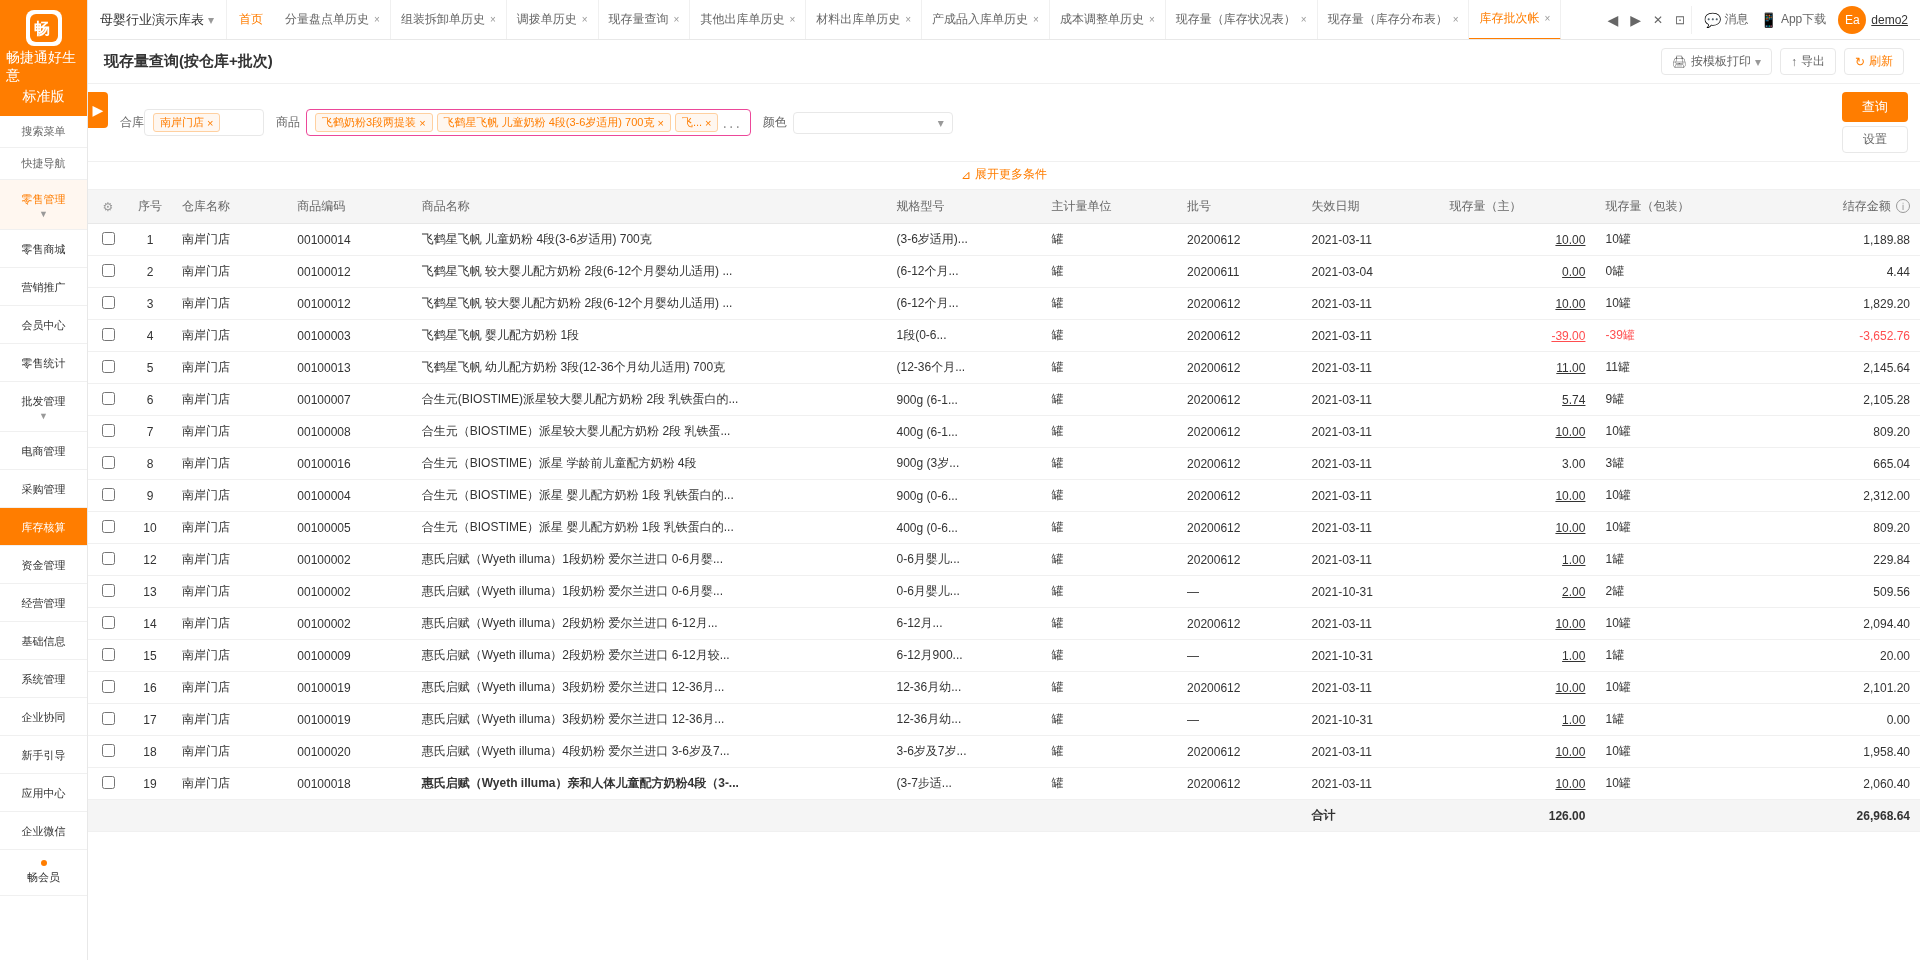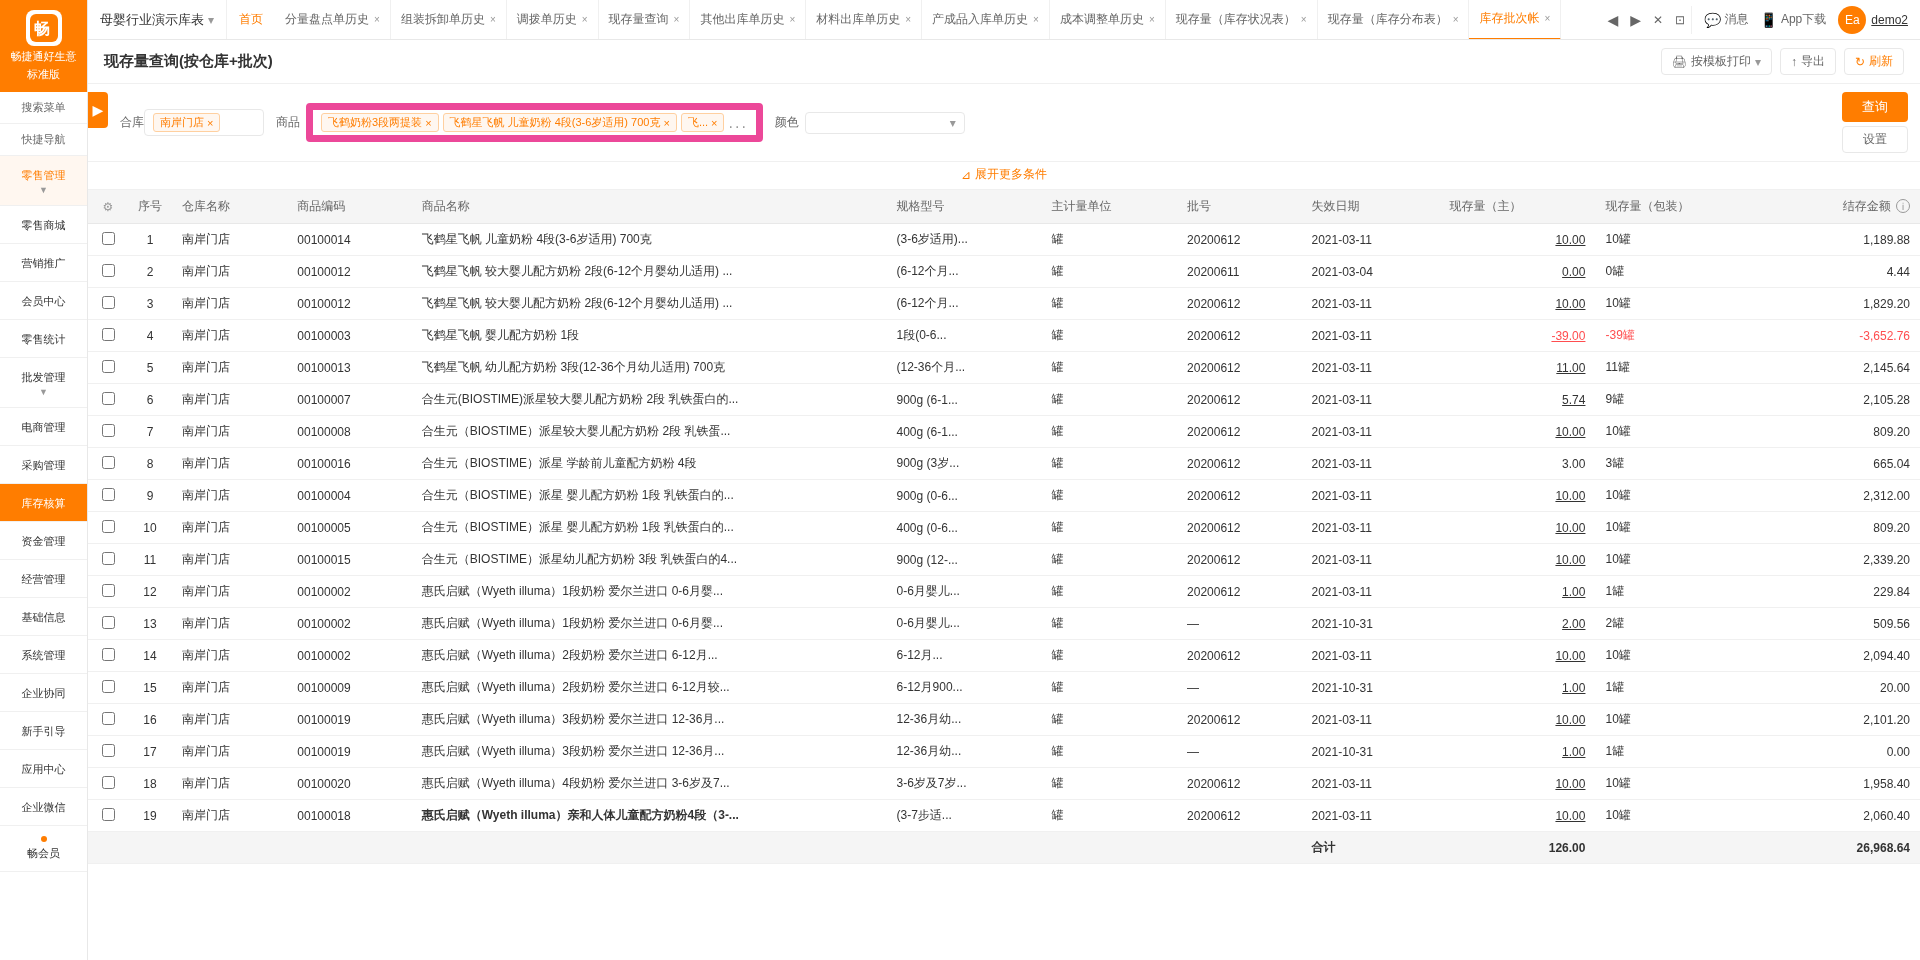--- a/index.html
+++ b/index.html
@@ -3,21 +3,21 @@
   <meta charset="utf-8">
   <style>
     * { box-sizing: border-box; margin: 0; padding: 0; }
     body { font-family: "Microsoft YaHei", "PingFang SC", sans-serif; font-size: 12px; background: #f5f5f5; display: flex; height: 960px; overflow: hidden; }
 
     
     .sidebar { width: 88px; background: #fff; display: flex; flex-direction: column; border-right: 1px solid #e8e8e8; flex-shrink: 0; }
     .sidebar-logo { background: #ff7d00; padding: 10px 6px; display: flex; flex-direction: column; align-items: center; cursor: pointer; }
     .sidebar-logo-icon { width: 36px; height: 36px; background: #fff; border-radius: 8px; display: flex; align-items: center; justify-content: center; }
     .sidebar-logo-icon svg { width: 28px; height: 28px; }
-    .sidebar-logo-text { color: #fff; font-size: 11px; margin-top: 3px; }
+    .sidebar-logo-text { color: #fff; font-size: 14px; margin-top: 3px; }
     .sidebar-search { padding: 8px 6px; text-align: center; cursor: pointer; border-bottom: 1px solid #f0f0f0; }
     .sidebar-search span { color: #666; font-size: 11px; }
     .sidebar-nav-label { padding: 8px 6px; text-align: center; cursor: pointer; border-bottom: 1px solid #f0f0f0; }
     .sidebar-nav-label span { color: #666; font-size: 11px; }
     .sidebar-item { padding: 10px 4px; text-align: center; cursor: pointer; border-bottom: 1px solid #f0f0f0; display: flex; flex-direction: column; align-items: center; }
     .sidebar-item span { color: #333; font-size: 11px; margin-top: 2px; }
     .sidebar-item.active { background: #fff7f0; }
     .sidebar-item.active span { color: #ff7d00; }
     .sidebar-item .arrow-icon { font-size: 9px; color: #999; }
     .sidebar-dot { width: 6px; height: 6px; background: #ff7d00; border-radius: 50%; margin: 0 auto 2px; }
@@ -240,21 +240,21 @@
         <div style="display:flex;align-items:center;border:1px solid #e8e8e8;border-radius:4px;padding:3px 8px;min-width:120px;background:#fff;gap:4px;">
           <div style="display:flex;align-items:center;background:#fff7f0;border:1px solid #ffd0a0;border-radius:3px;padding:1px 6px;color:#ff7d00;font-size:11px;gap:3px;">
             <span>南岸门店</span>
             <span style="cursor:pointer;color:#ff7d00;">×</span>
           </div>
         </div>
       </div>
 
       <div style="display:flex;align-items:center;gap:6px;">
         <span style="color:#666;font-size:12px;white-space:nowrap;">商品</span>
-        <div style="display:flex;align-items:center;border:7px solid #ec4899;border-radius:4px;padding:3px 8px;min-width:300px;background:#fff;gap:4px;flex-wrap:wrap;">
+        <div style="display:flex;align-items:center;border:1px solid #ec4899;border-radius:4px;padding:3px 8px;min-width:300px;background:#fff;gap:4px;flex-wrap:wrap;">
           <div style="display:flex;align-items:center;background:#fff7f0;border:1px solid #ffd0a0;border-radius:3px;padding:1px 6px;color:#ff7d00;font-size:11px;gap:3px;">
             <span>飞鹤奶粉3段两提装</span>
             <span style="cursor:pointer;">×</span>
           </div>
           <div style="display:flex;align-items:center;background:#fff7f0;border:1px solid #ffd0a0;border-radius:3px;padding:1px 6px;color:#ff7d00;font-size:11px;gap:3px;">
             <span>飞鹤星飞帆 儿童奶粉 4段(3-6岁适用) 700克</span>
             <span style="cursor:pointer;">×</span>
           </div>
           <div style="display:flex;align-items:center;background:#fff7f0;border:1px solid #ffd0a0;border-radius:3px;padding:1px 6px;color:#ff7d00;font-size:11px;gap:3px;">
             <span>飞...</span>
@@ -488,38 +488,20 @@
     <td style="text-align:right;">
       <span style="text-decoration:underline;cursor:pointer;">10.00</span>
     </td>
     <td style="">10罐</td>
     <td style="text-align:right;">809.20</td>
   </tr>
           <tr>
     <td style="text-align:center;">
       <input type="checkbox" style="">
     </td>
-    <td style="text-align:center;">11</td>
-    <td>南岸门店</td>
-    <td>00100015</td>
-    <td style="max-width:280px;overflow:hidden;text-overflow:ellipsis;">合生元（BIOSTIME）派星幼儿配方奶粉 3段 乳铁蛋白的4...</td>
-    <td>900g (12-...</td>
-    <td>罐</td>
-    <td>20200612</td>
-    <td>2021-03-11</td>
-    <td style="text-align:right;">
-      <span style="text-decoration:underline;cursor:pointer;">10.00</span>
-    </td>
-    <td style="">10罐</td>
-    <td style="text-align:right;">2,339.20</td>
-  </tr>
-          <tr>
-    <td style="text-align:center;">
-      <input type="checkbox" style="">
-    </td>
     <td style="text-align:center;">12</td>
     <td>南岸门店</td>
     <td>00100002</td>
     <td style="max-width:280px;overflow:hidden;text-overflow:ellipsis;">惠氏启赋（Wyeth illuma）1段奶粉 爱尔兰进口 0-6月婴...</td>
     <td>0-6月婴儿...</td>
     <td>罐</td>
     <td>20200612</td>
     <td>2021-03-11</td>
     <td style="text-align:right;">
       <span style="text-decoration:underline;cursor:pointer;">1.00</span>

